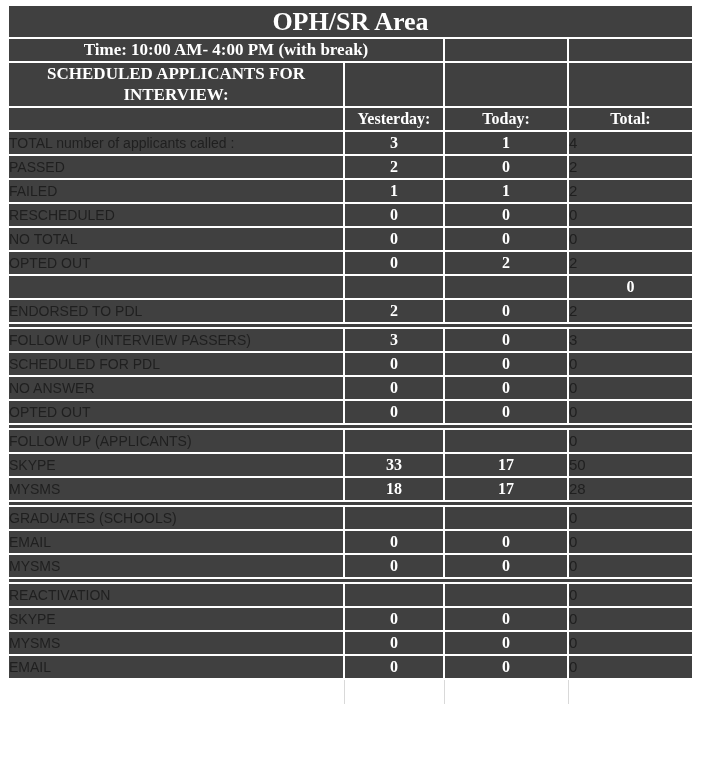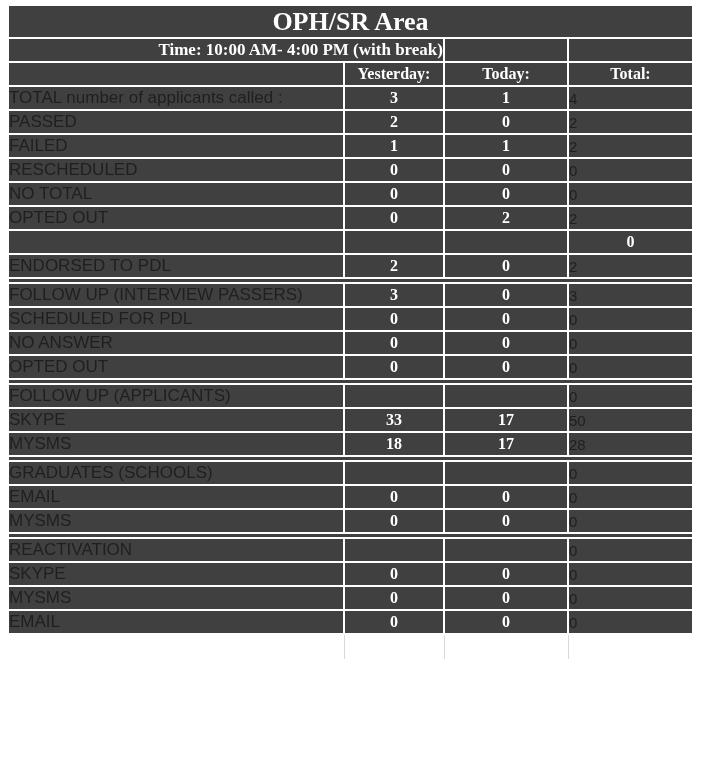--- a/index.html
+++ b/index.html
@@ -31,21 +31,21 @@
     color:#ffffff;
     margin-top:38px;
   }
   
   tr.time-row td{
     height:22px;
     font-family:"Liberation Serif",serif;
     font-weight:bold;
     font-size:17px;
     color:#ffffff;
-    text-align:right;
+    text-align:center;
   }
   
   tr.sched-row td{
     height:42px;
     font-family:"Liberation Serif",serif;
     font-weight:bold;
     font-size:17px;
     color:#ffffff;
     text-align:center;
     white-space:normal;
@@ -57,21 +57,21 @@
     font-family:"Liberation Serif",serif;
     font-weight:bold;
     font-size:16px;
     color:#ffffff;
     text-align:center;
     margin-left:33px;
   }
   
   tr.data-row td{height:22px;}
   td.lbl{
-    font-size:17px;
+    font-size:14px;
     color:#1f1f1f;
     text-align:left;
     padding-left:2px;
   }
   td.val{
     font-family:"Liberation Serif",serif;
     font-weight:bold;
     font-size:16px;
     color:#ffffff;
     text-align:center;
@@ -118,20 +118,26 @@
   </colgroup>
   <tbody>
     <tr class="title-row">
       <td colspan="4">OPH/SR Area</td>
     </tr>
     <tr class="time-row">
       <td colspan="2">Time: 10:00 AM- 4:00 PM (with break)</td>
       <td></td>
       <td></td>
     </tr>
+    <tr class="sched-row">
+      <td>SCHEDULED APPLICANTS FOR INTERVIEW:</td>
+      <td></td>
+      <td></td>
+      <td></td>
+    </tr>
     <tr class="cols-row">
       <td></td>
       <td>Yesterday:</td>
       <td>Today:</td>
       <td>Total:</td>
     </tr>
   </tbody>
   <tbody id="data-rows">
       <tr class="data-row">
         <td class="lbl">TOTAL number of applicants called :</td>

